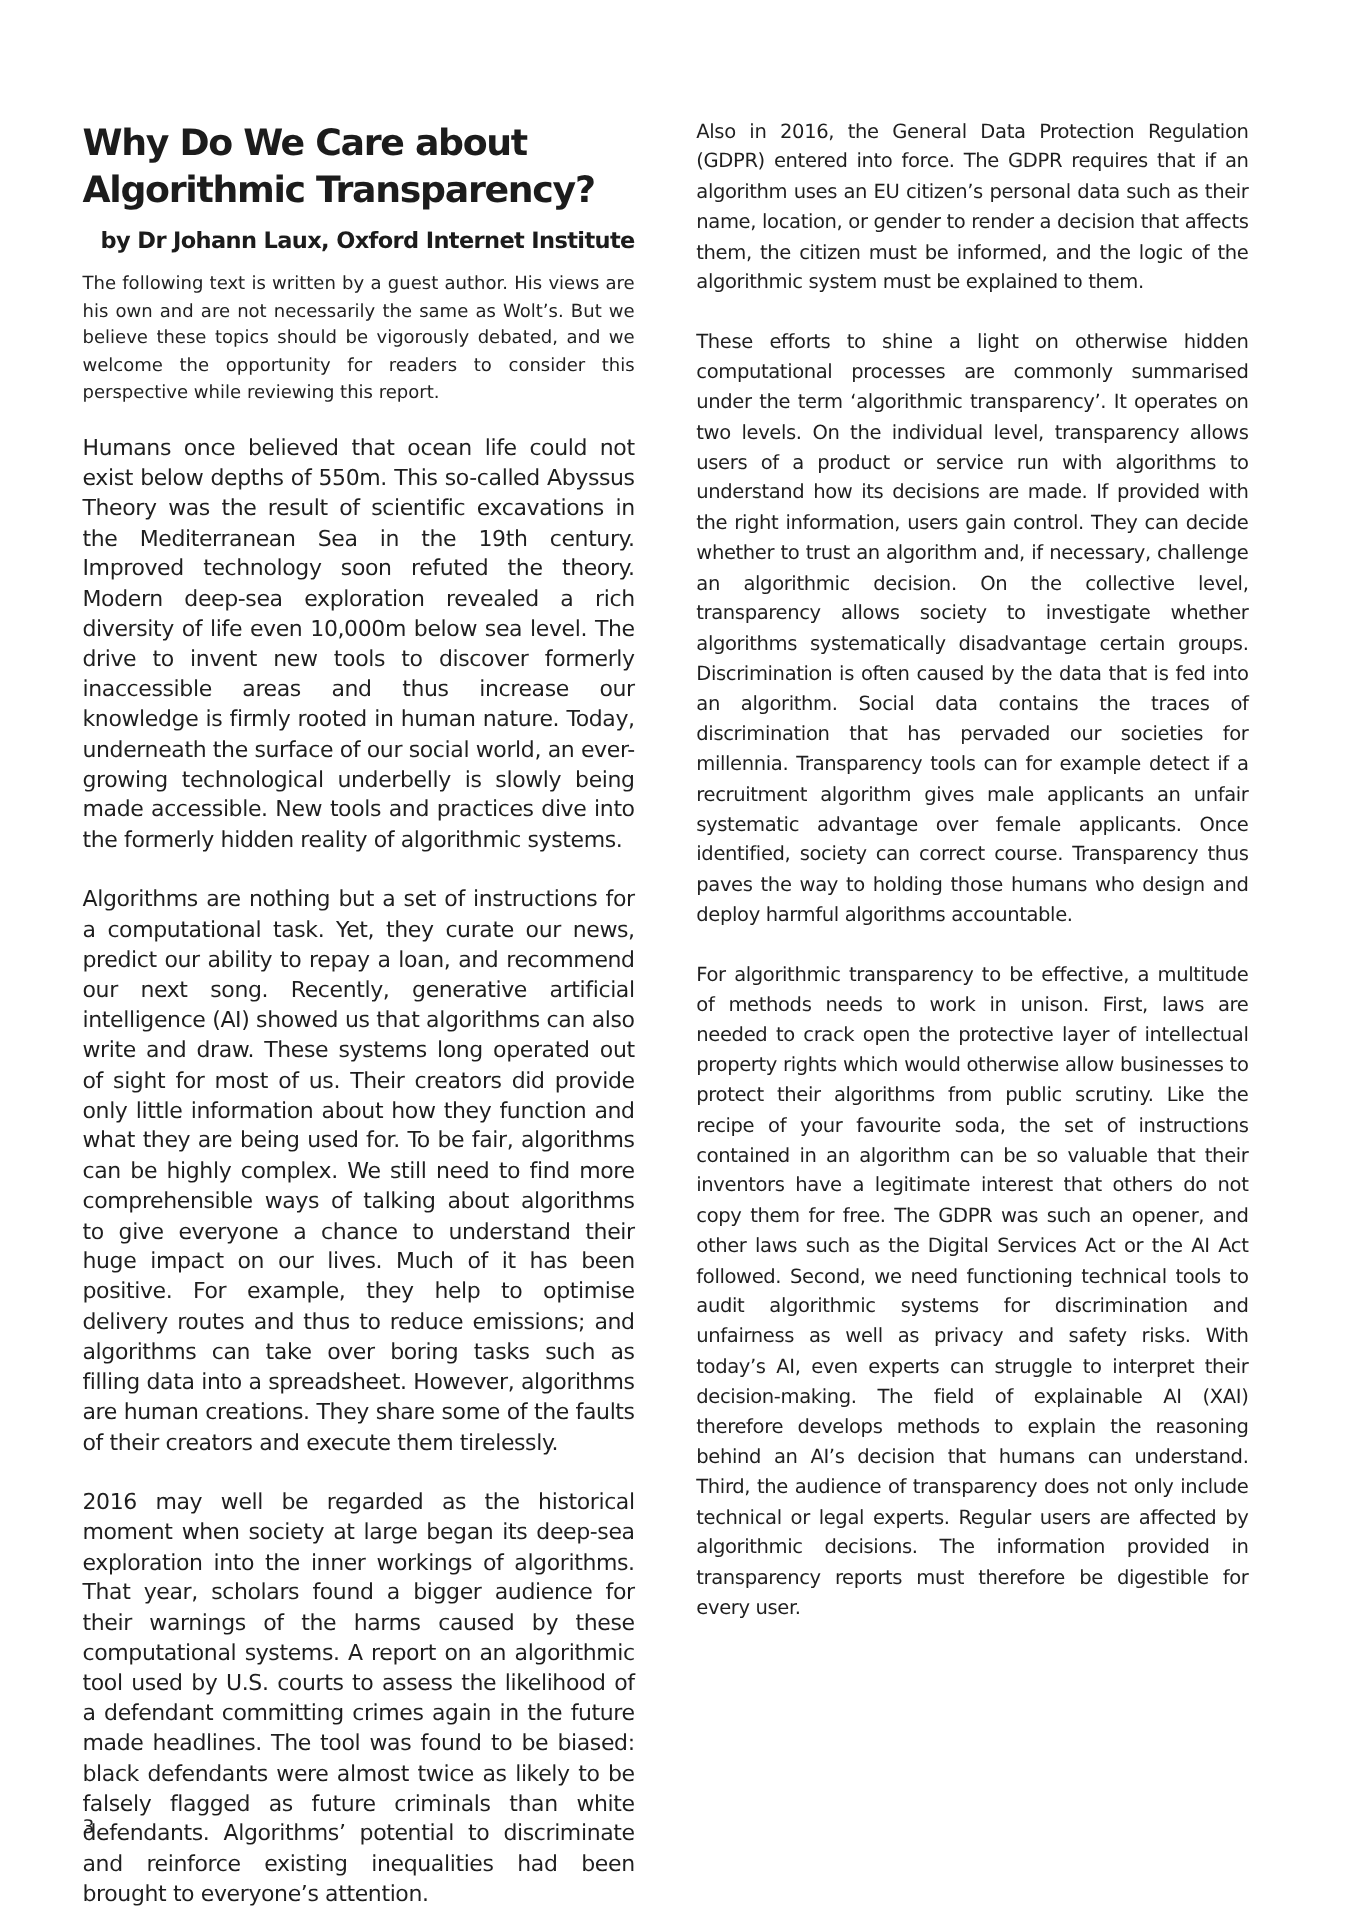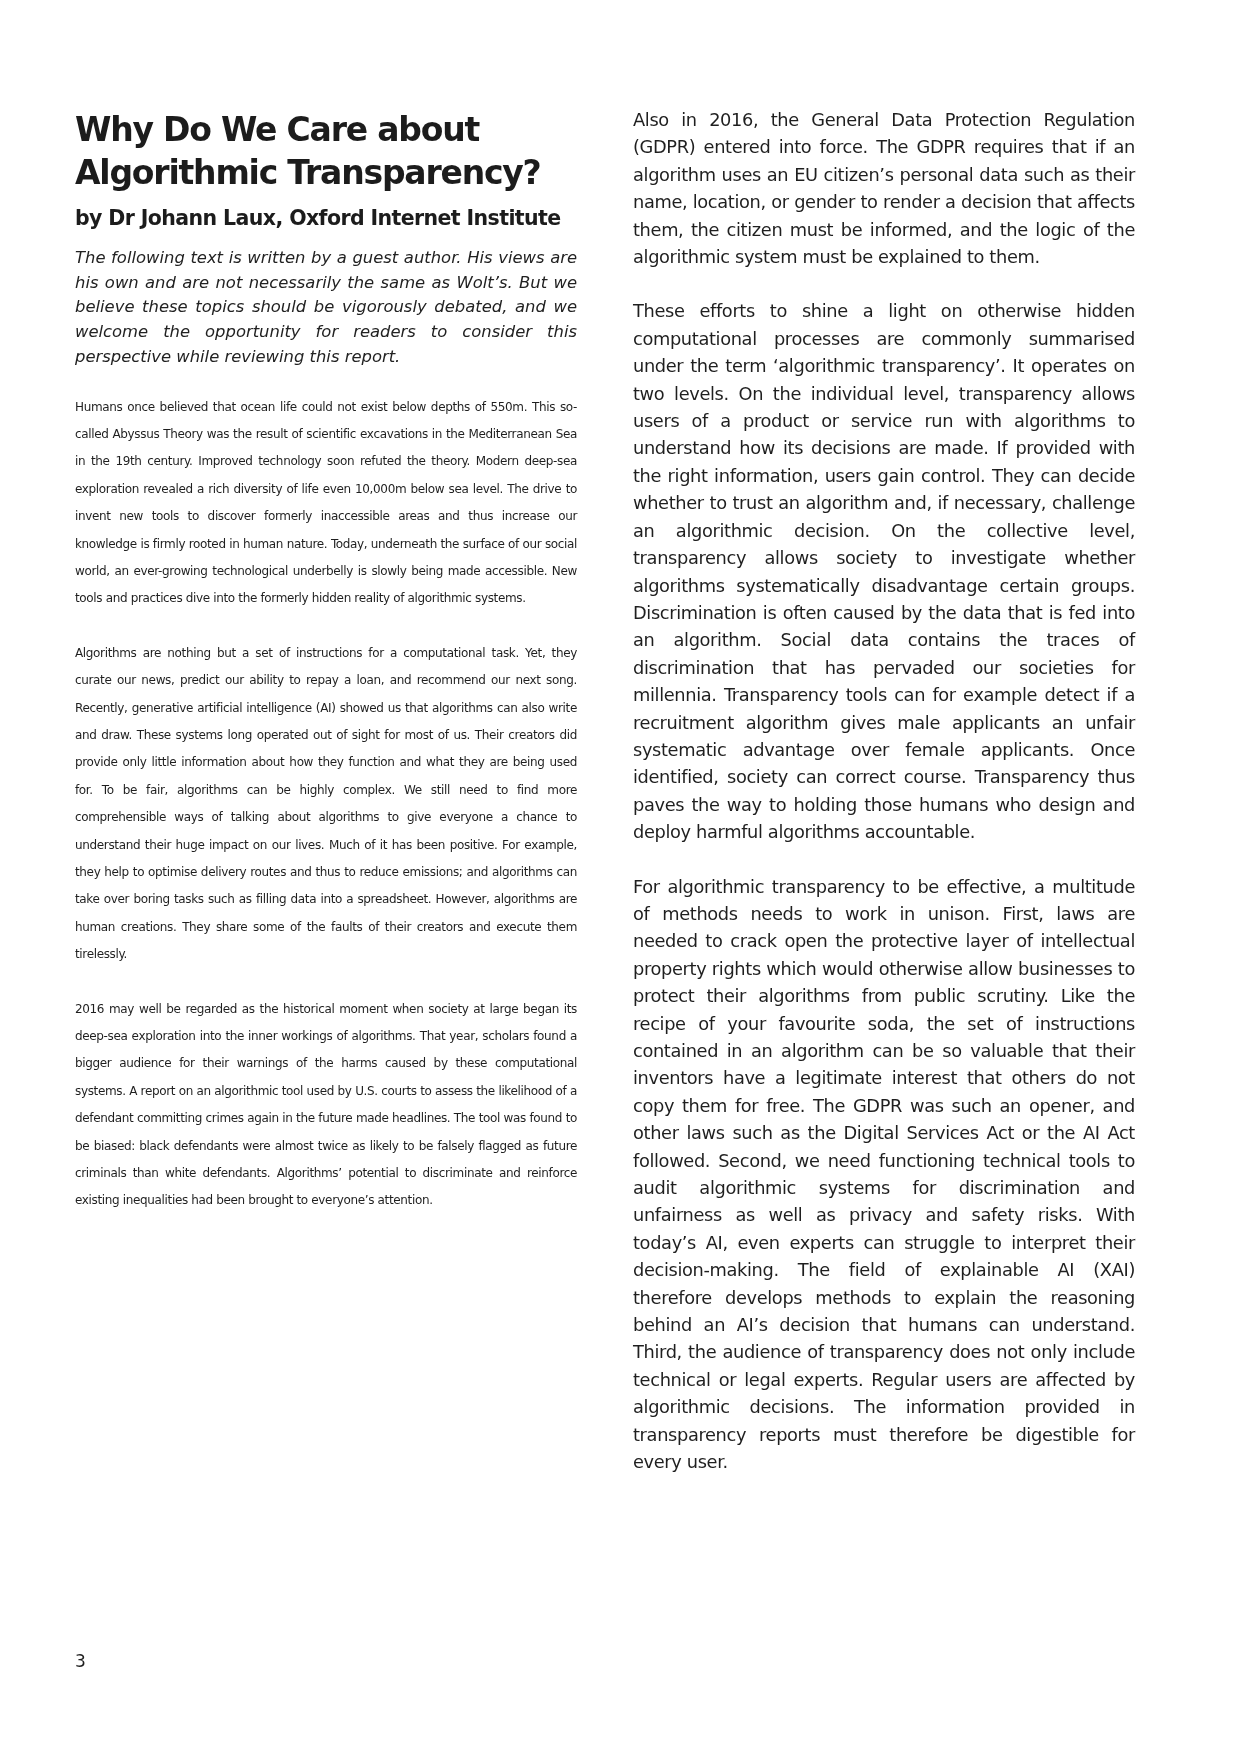--- a/index.html
+++ b/index.html
@@ -19,33 +19,33 @@
   }
   .byline {
     font-family: "DejaVu Sans", sans-serif;
     font-weight: bold;
     font-size: 20.5px;
     line-height: 28px;
     letter-spacing: -0.6px;
     margin: 10px 0 14px 0;
     color: #1c1c1c;
     white-space: nowrap;
+    text-align: right;
   }
   .intro {
     font-family: "DejaVu Sans", sans-serif;
-    font-style: italic;
     font-size: 16.4px;
     line-height: 24.7px;
     text-align: justify;
     margin: 0 0 24px 0;
     color: #222;
   }
   .para {
     font-family: "DejaVu Sans", sans-serif;
-    font-size: 12px;
+    font-size: 20px;
     line-height: 27.4px;
     letter-spacing: -0.35px;
     text-align: justify;
     margin: 0 0 27px 0;
     color: #1f1f1f;
   }
   .col-right .para { font-size: 17.8px; line-height: 27.4px; }
   .page-number {
     position: absolute;
     left: 75px;

